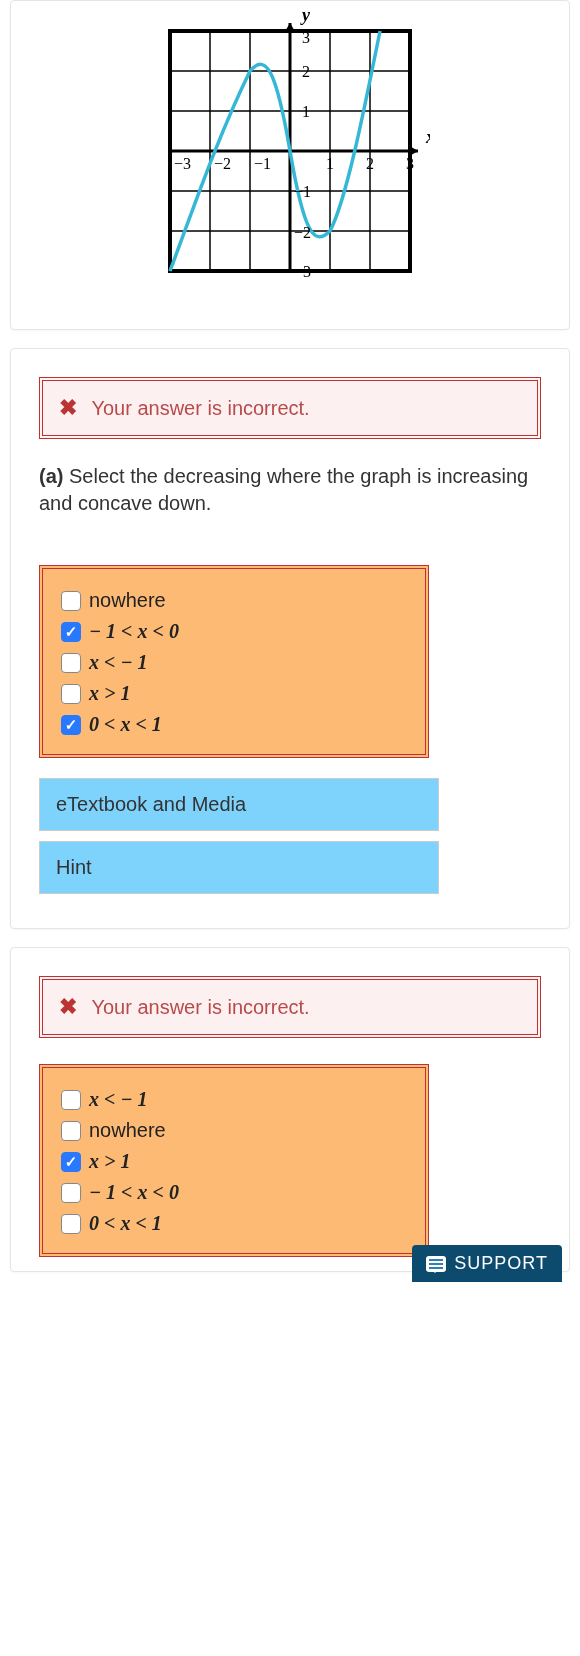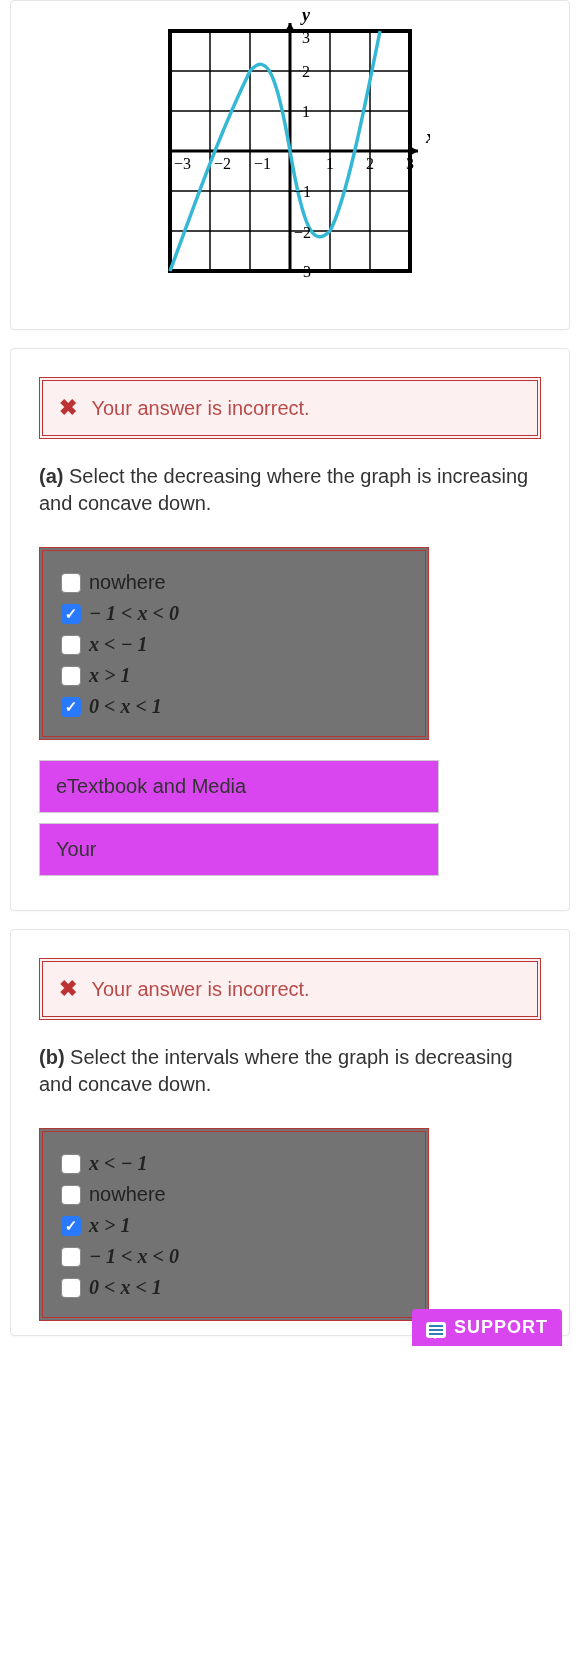--- a/index.html
+++ b/index.html
@@ -3,29 +3,29 @@
 <meta charset="utf-8">
 <style>
 * { box-sizing: border-box; margin: 0; padding: 0; }
 body { font-family: "Helvetica Neue", Arial, sans-serif; background: #fff; width: 580px; color: #333; }
 .card { background: #fff; border: 1px solid #e5e5e5; border-radius: 4px; margin: 0 auto 18px auto; width: 560px; padding-bottom: 24px; box-shadow: 0 1px 2px rgba(0,0,0,0.03); }
 .graph-wrap { display:flex; justify-content:center; padding: 10px 20px 28px 20px; }
 .feedback { margin: 28px 28px 24px 28px; border: 4px double #b33; background: #fdf0f0; padding: 14px 16px; display: flex; align-items: center; font-size: 20px; color: #b94a4a; }
 .feedback .xicon { color:#b33; font-weight:bold; font-size:22px; margin-right: 14px; }
 .prompt { padding: 0 28px 22px 28px; font-size: 20px; line-height:1.35; color:#333; }
 .prompt b { font-weight:bold; }
-.optbox { margin: 8px 28px 20px 28px; border: 4px double #b33; background: #737373; padding: 16px 18px 14px 18px; width: 390px; }
+.optbox { margin: 26px 28px 20px 28px; border: 4px double #b33; background: #fdba74; padding: 16px 18px 14px 18px; width: 390px; }
 .opt { display:flex; align-items:center; font-size:20px; color:#222; padding:4px 0; font-family: "Times New Roman", serif; }
 .opt .cb { width:20px; height:20px; border:1.5px solid #888; border-radius:4px; margin-right:8px; flex-shrink:0; display:flex; align-items:center; justify-content:center; background:#fff; }
 .opt .cb.checked { background:#2979ff; border-color:#2979ff; }
 .opt .cb.checked::after { content:"✓"; color:#fff; font-size:15px; font-weight:bold; font-family:Arial; }
 .em { font-style: italic; font-weight: bold; }
 .btn-bar { padding: 0 28px; }
-.wide-btn { display:block; width: 400px; text-align:left; padding: 14px 16px; background:#d946ef; border:1px solid #ccc; font-size:20px; color:#333; margin-bottom:10px; cursor:pointer; }
-.support-a { position:absolute; right:18px; bottom:12px; background:#d946ef; color:#fff; padding:8px 14px; border-radius:4px 4px 0 0; font-size:18px; font-weight:700; display:flex; align-items:flex-end; cursor:pointer; letter-spacing:1px;}
+.wide-btn { display:block; width: 400px; text-align:left; padding: 14px 16px; background:#7dd3fc; border:1px solid #ccc; font-size:20px; color:#333; margin-bottom:10px; cursor:pointer; }
+.support-a { position:absolute; right:18px; bottom:12px; background:#0c4a6e; color:#fff; padding:8px 14px; border-radius:4px 4px 0 0; font-size:18px; font-weight:400; display:flex; align-items:center; cursor:pointer; letter-spacing:1px;}
 .chat-i { width:20px; height:16px; background:#fff; border-radius:3px; margin-right:8px; position:relative; display:inline-block;}
 .chat-i::after { content:""; position:absolute; left:5px; bottom:-5px; border:4px solid transparent; border-top-color:#fff; }
 .chat-i::before { content:""; position:absolute; left:3px; top:3px; right:3px; height:2px; background:#2d7fb5; box-shadow:0 4px 0 #2d7fb5, 0 8px 0 #2d7fb5; }
 .container { position:relative; width:580px; margin:0 auto; padding-bottom:4px;}
 </style>
 </head>
 <body>
 <div class="container">
 
 <div class="card" style="padding-bottom:10px;">
@@ -98,32 +98,28 @@
           <span class="cb"></span>
           <span class="em">x  &gt;  1</span>
         </div>
     <div class="opt">
           <span class="cb checked"></span>
           <span class="em">0  &lt;  x  &lt;  1</span>
         </div>
   </div>
   <div class="btn-bar">
     <div class="wide-btn">eTextbook and Media</div>
-    <div class="wide-btn">Your</div>
+    <div class="wide-btn">Hint</div>
   </div>
 </div>
 
 <div class="card" style="padding-bottom:0;">
   <div class="feedback">
     <span class="xicon">✖</span>
     <span>Your answer is incorrect.</span>
-  </div>
-  <div class="prompt">
-    <b>(b)</b>
-    <span>Select the intervals where the graph is decreasing and concave down.</span>
   </div>
   <div class="optbox" style="margin-bottom:14px;">
     <div class="opt">
           <span class="cb"></span>
           <span class="em">x  &lt;   − 1</span>
         </div>
     <div class="opt">
           <span class="cb"></span>
           <span style="font-family:Arial;">nowhere</span>
         </div>

